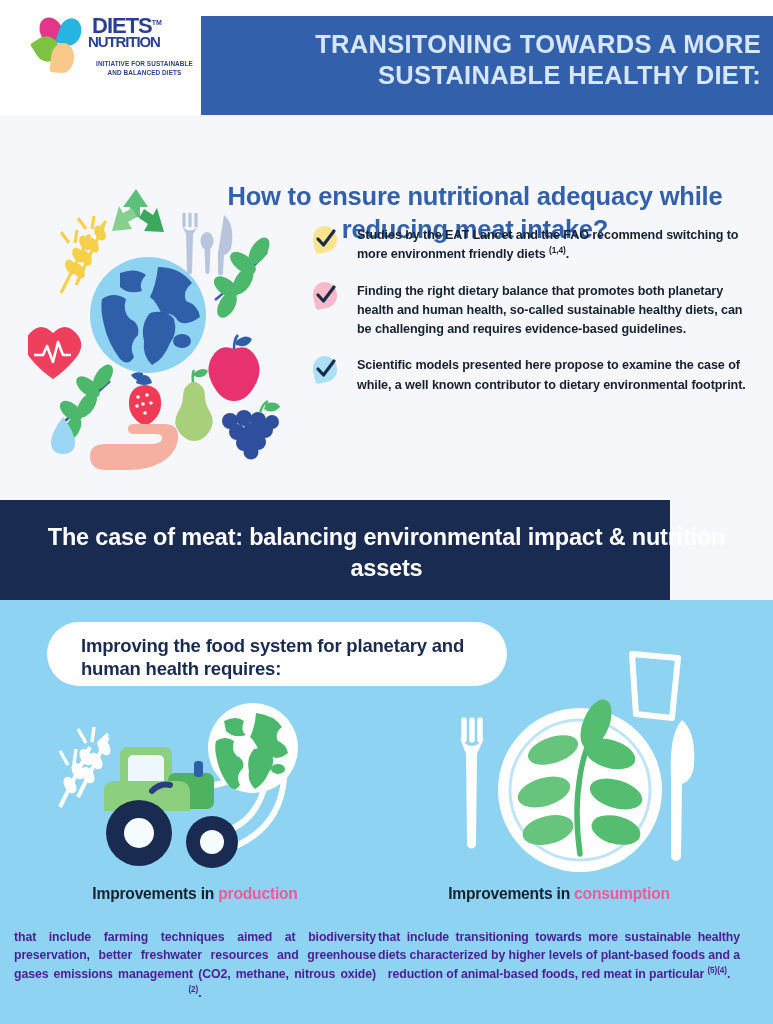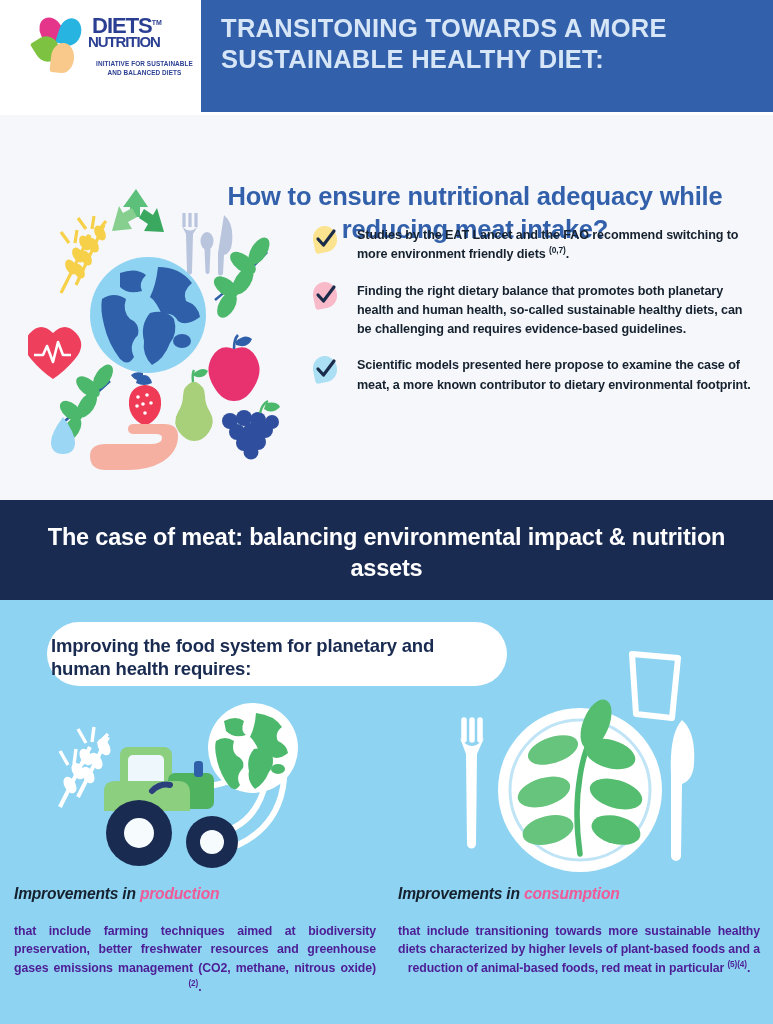--- a/index.html
+++ b/index.html
@@ -5,21 +5,21 @@
   html,body{margin:0;padding:0;}
   body{
     width:773px;height:1024px;overflow:hidden;
     font-family:"Liberation Sans", sans-serif;
     background:#ffffff;
   }
   .page{position:relative;width:773px;height:1024px;overflow:hidden;background:#f6f7fb;}
 
   
   .header{position:absolute;left:0;top:0;width:773px;height:115px;background:#ffffff;}
-  .header-band{position:absolute;left:201px;top:0;width:572px;height:112px;background:#3260ab;}
+  .header-band{position:absolute;left:201px;top:16px;width:572px;height:112px;background:#3260ab;text-align:right;}
   .header-title{
     position:absolute;left:20px;top:13px;width:540px;
     color:#d6e6f7;font-weight:bold;font-size:25.5px;line-height:1.2;
     letter-spacing:.3px;text-transform:uppercase;
     font-family:"Liberation Sans", sans-serif;
   }
   
   .logo{position:absolute;left:30px;top:14px;width:165px;height:74px;}
   .petals{position:absolute;left:4px;top:3px;width:56px;height:62px;}
   .petal{position:absolute;border-radius:50% 50% 50% 8%;}
@@ -41,43 +41,43 @@
   }
   .bullets{position:absolute;left:313px;top:110px;width:440px;}
   .bullet{position:relative;margin-bottom:17px;padding-left:44px;}
   .chk{position:absolute;left:0;top:1px;width:24px;height:26px;}
   .chk .blob{position:absolute;left:0;top:0;width:24px;height:26px;border-radius:50% 50% 50% 14%;transform:rotate(-12deg);}
   .chk svg{position:absolute;left:2px;top:2px;}
   .btext{font-size:12.6px;line-height:1.45;color:#15212e;font-weight:bold;letter-spacing:-.1px;}
   .btext sup{font-size:8.4px;}
 
   
-  .sec3{position:absolute;left:0;top:500px;width:773px;height:100px;background:#1a2b52;}
+  .sec3{position:absolute;left:0;top:500px;width:670px;height:100px;background:#1a2b52;}
   .sec3-title{
     position:absolute;left:40px;top:22px;width:693px;text-align:center;
     color:#ffffff;font-weight:bold;font-size:23.5px;line-height:1.32;letter-spacing:-.2px;
   }
 
   
   .sec4{position:absolute;left:0;top:600px;width:773px;height:424px;background:#8ed3f2;}
   .pill{
     position:absolute;left:47px;top:22px;width:460px;height:64px;
     background:#ffffff;border-radius:34px;
   }
   .pill-text{
-    position:absolute;left:4px;top:12px;width:430px;
+    position:absolute;left:34px;top:12px;width:430px;
     color:#1a2b52;font-weight:bold;font-size:18.5px;line-height:1.27;letter-spacing:-.2px;
   }
 
   .col{position:absolute;top:285px;}
   .col-l{left:14px;width:362px;}
-  .col-r{left:398px;width:362px;}
+  .col-r{left:378px;width:362px;}
   .col-head{
-    color:#15212e;font-weight:bold;font-size:15.6px;line-height:1.2;
-    margin-bottom:18px;letter-spacing:-.2px;font-style:italic;
+    text-align:center;color:#15212e;font-weight:bold;font-size:15.6px;line-height:1.2;
+    margin-bottom:24px;letter-spacing:-.2px;
   }
   .col-head .accent{color:#f05a96;}
   .col-body{
     text-align:justify;text-align-last:center;color:#4c1d95;font-weight:bold;
     font-size:12.3px;line-height:1.52;letter-spacing:-.1px;
   }
   .col-body sup{font-size:8.2px;}
 
   
   .illus-food{position:absolute;left:28px;top:70px;width:275px;height:300px;}
@@ -237,41 +237,41 @@
 
     <div class="bullets">
 
       <div class="bullet">
         <span class="chk">
           <span class="blob" style="background:#fbe38f"></span>
           <svg width="22" height="22" viewBox="0 0 22 22">
               <path d="M3 11 L8.5 17 L19 3" stroke="#1b2b4a" stroke-width="3.2" fill="none" stroke-linecap="round" stroke-linejoin="round"></path>
             </svg>
         </span>
-        <span class="btext"><span>Studies by the EAT Lancet and the FAO recommend switching to more environment friendly diets</span> <sup>(0,7)</sup><span>.</span></span>
+        <span class="btext"><span>Studies by the EAT Lancet and the FAO recommend switching to more environment friendly diets</span> <sup>(1,4)</sup><span>.</span></span>
       </div>
 
       <div class="bullet">
         <span class="chk">
           <span class="blob" style="background:#f8b9c8"></span>
           <svg width="22" height="22" viewBox="0 0 22 22">
               <path d="M3 11 L8.5 17 L19 3" stroke="#1b2b4a" stroke-width="3.2" fill="none" stroke-linecap="round" stroke-linejoin="round"></path>
             </svg>
         </span>
         <span class="btext">Finding the right dietary balance that promotes both planetary health and human health, so-called sustainable healthy diets, can be challenging and requires evidence-based guidelines.</span>
       </div>
 
       <div class="bullet">
         <span class="chk">
           <span class="blob" style="background:#aadff4"></span>
           <svg width="22" height="22" viewBox="0 0 22 22">
               <path d="M3 11 L8.5 17 L19 3" stroke="#1b2b4a" stroke-width="3.2" fill="none" stroke-linecap="round" stroke-linejoin="round"></path>
             </svg>
         </span>
-        <span class="btext">Scientific models presented here propose to examine the case of meat, a more known contributor to dietary environmental footprint.</span>
+        <span class="btext">Scientific models presented here propose to examine the case of while, a well known contributor to dietary environmental footprint.</span>
       </div>
 
     </div>
   </div>
 
   <div class="sec3">
     <div class="sec3-title">The case of meat: balancing environmental impact &amp; nutrition assets</div>
   </div>
 
   <div class="sec4">

